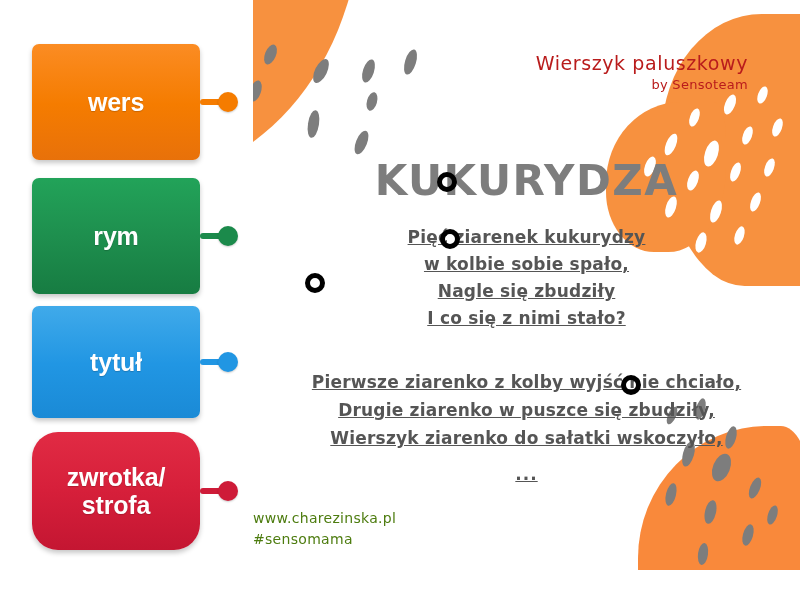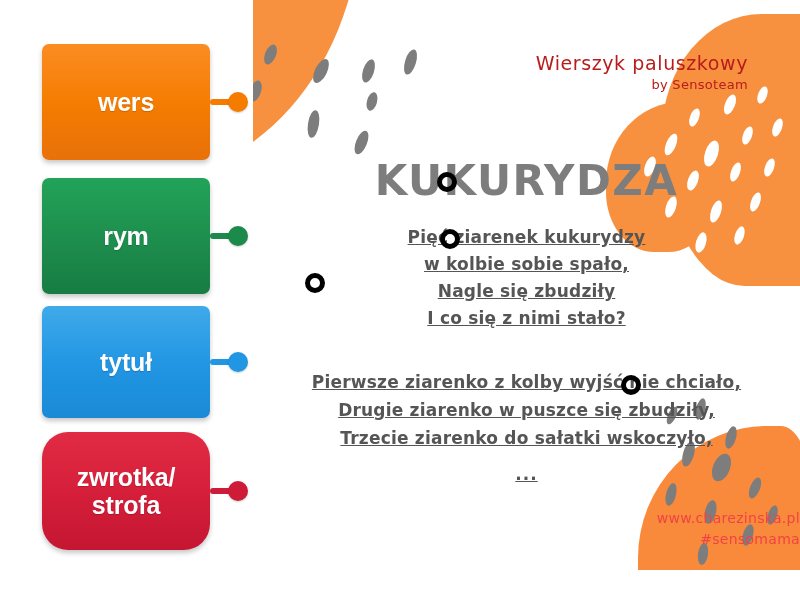--- a/index.html
+++ b/index.html
@@ -25,21 +25,20 @@
     background: #ffffff;
   }
 
   
   .labels-panel {
     position: absolute;
     left: 0;
     top: 0;
     width: 253px;
     height: 600px;
-    margin-left: 10px;
   }
 
   .label-slot {
     position: absolute;
     left: 32px;
     width: 168px;
     display: flex;
     align-items: center;
     justify-content: center;
     border-radius: 7px;
@@ -219,25 +218,25 @@
   .stanza-2 .ellipsis {
     margin-top: 8px;
     letter-spacing: 1px;
   }
 
   .poem-footer {
     position: absolute;
     left: 0;
     right: 0;
     top: 508px;
-    text-align: right;
+    text-align: left;
     font-family: "DejaVu Sans", sans-serif;
     font-size: 14px;
     line-height: 21px;
-    color: #ef4444;
+    color: #4d7c0f;
     letter-spacing: 0.3px;
   }
 
   
   .hotspot {
     position: absolute;
     width: 20px;
     height: 20px;
     border-radius: 50%;
     border: 5px solid #000000;
@@ -334,21 +333,21 @@
       <div class="stanza stanza-1">
         <div class="line">Pięć ziarenek kukurydzy</div>
         <div class="line">w kolbie sobie spało,</div>
         <div class="line">Nagle się zbudziły</div>
         <div class="line">I co się z nimi stało?</div>
       </div>
 
       <div class="stanza stanza-2">
         <div class="line">Pierwsze ziarenko z kolby wyjść nie chciało,</div>
         <div class="line">Drugie ziarenko w puszce się zbudziły,</div>
-        <div class="line">Trzecie ziarenko do sałatki wskoczyło,</div>
+        <div class="line">Wierszyk ziarenko do sałatki wskoczyło,</div>
         <div class="line ellipsis">...</div>
       </div>
 
       <div class="poem-footer">
         <div>www.charezinska.pl</div>
         <div>#sensomama</div>
       </div>
     </div>
   </div>
 

